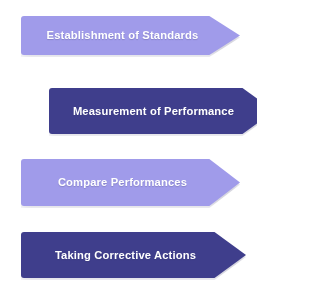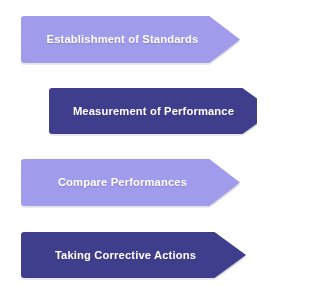--- a/index.html
+++ b/index.html
@@ -73,21 +73,21 @@
     text-shadow: 0 1px 1px rgba(60, 60, 100, 0.25);
     white-space: nowrap;
     font-family: "Liberation Sans", sans-serif;
   }
 </style>
 </head>
 <body>
 
 <div id="diagram">
 
-  <div class="step" style="left:21px; top:16px; width:219px; height:47px;">
+  <div class="step" style="left:21px; top:16px; width:219px; height:39px;">
     <div class="chevron-shadow"></div>
     <div class="chevron" style="background:#a09bea;"></div>
     <div class="step-label">Establishment of Standards</div>
   </div>
 
   <div class="step" style="left:21px; top:88px; width:225px; height:46px;margin-left:28px;">
     <div class="chevron-shadow"></div>
     <div class="chevron" style="background:#3f3e8c;"></div>
     <div class="step-label">Measurement of Performance</div>
   </div>

